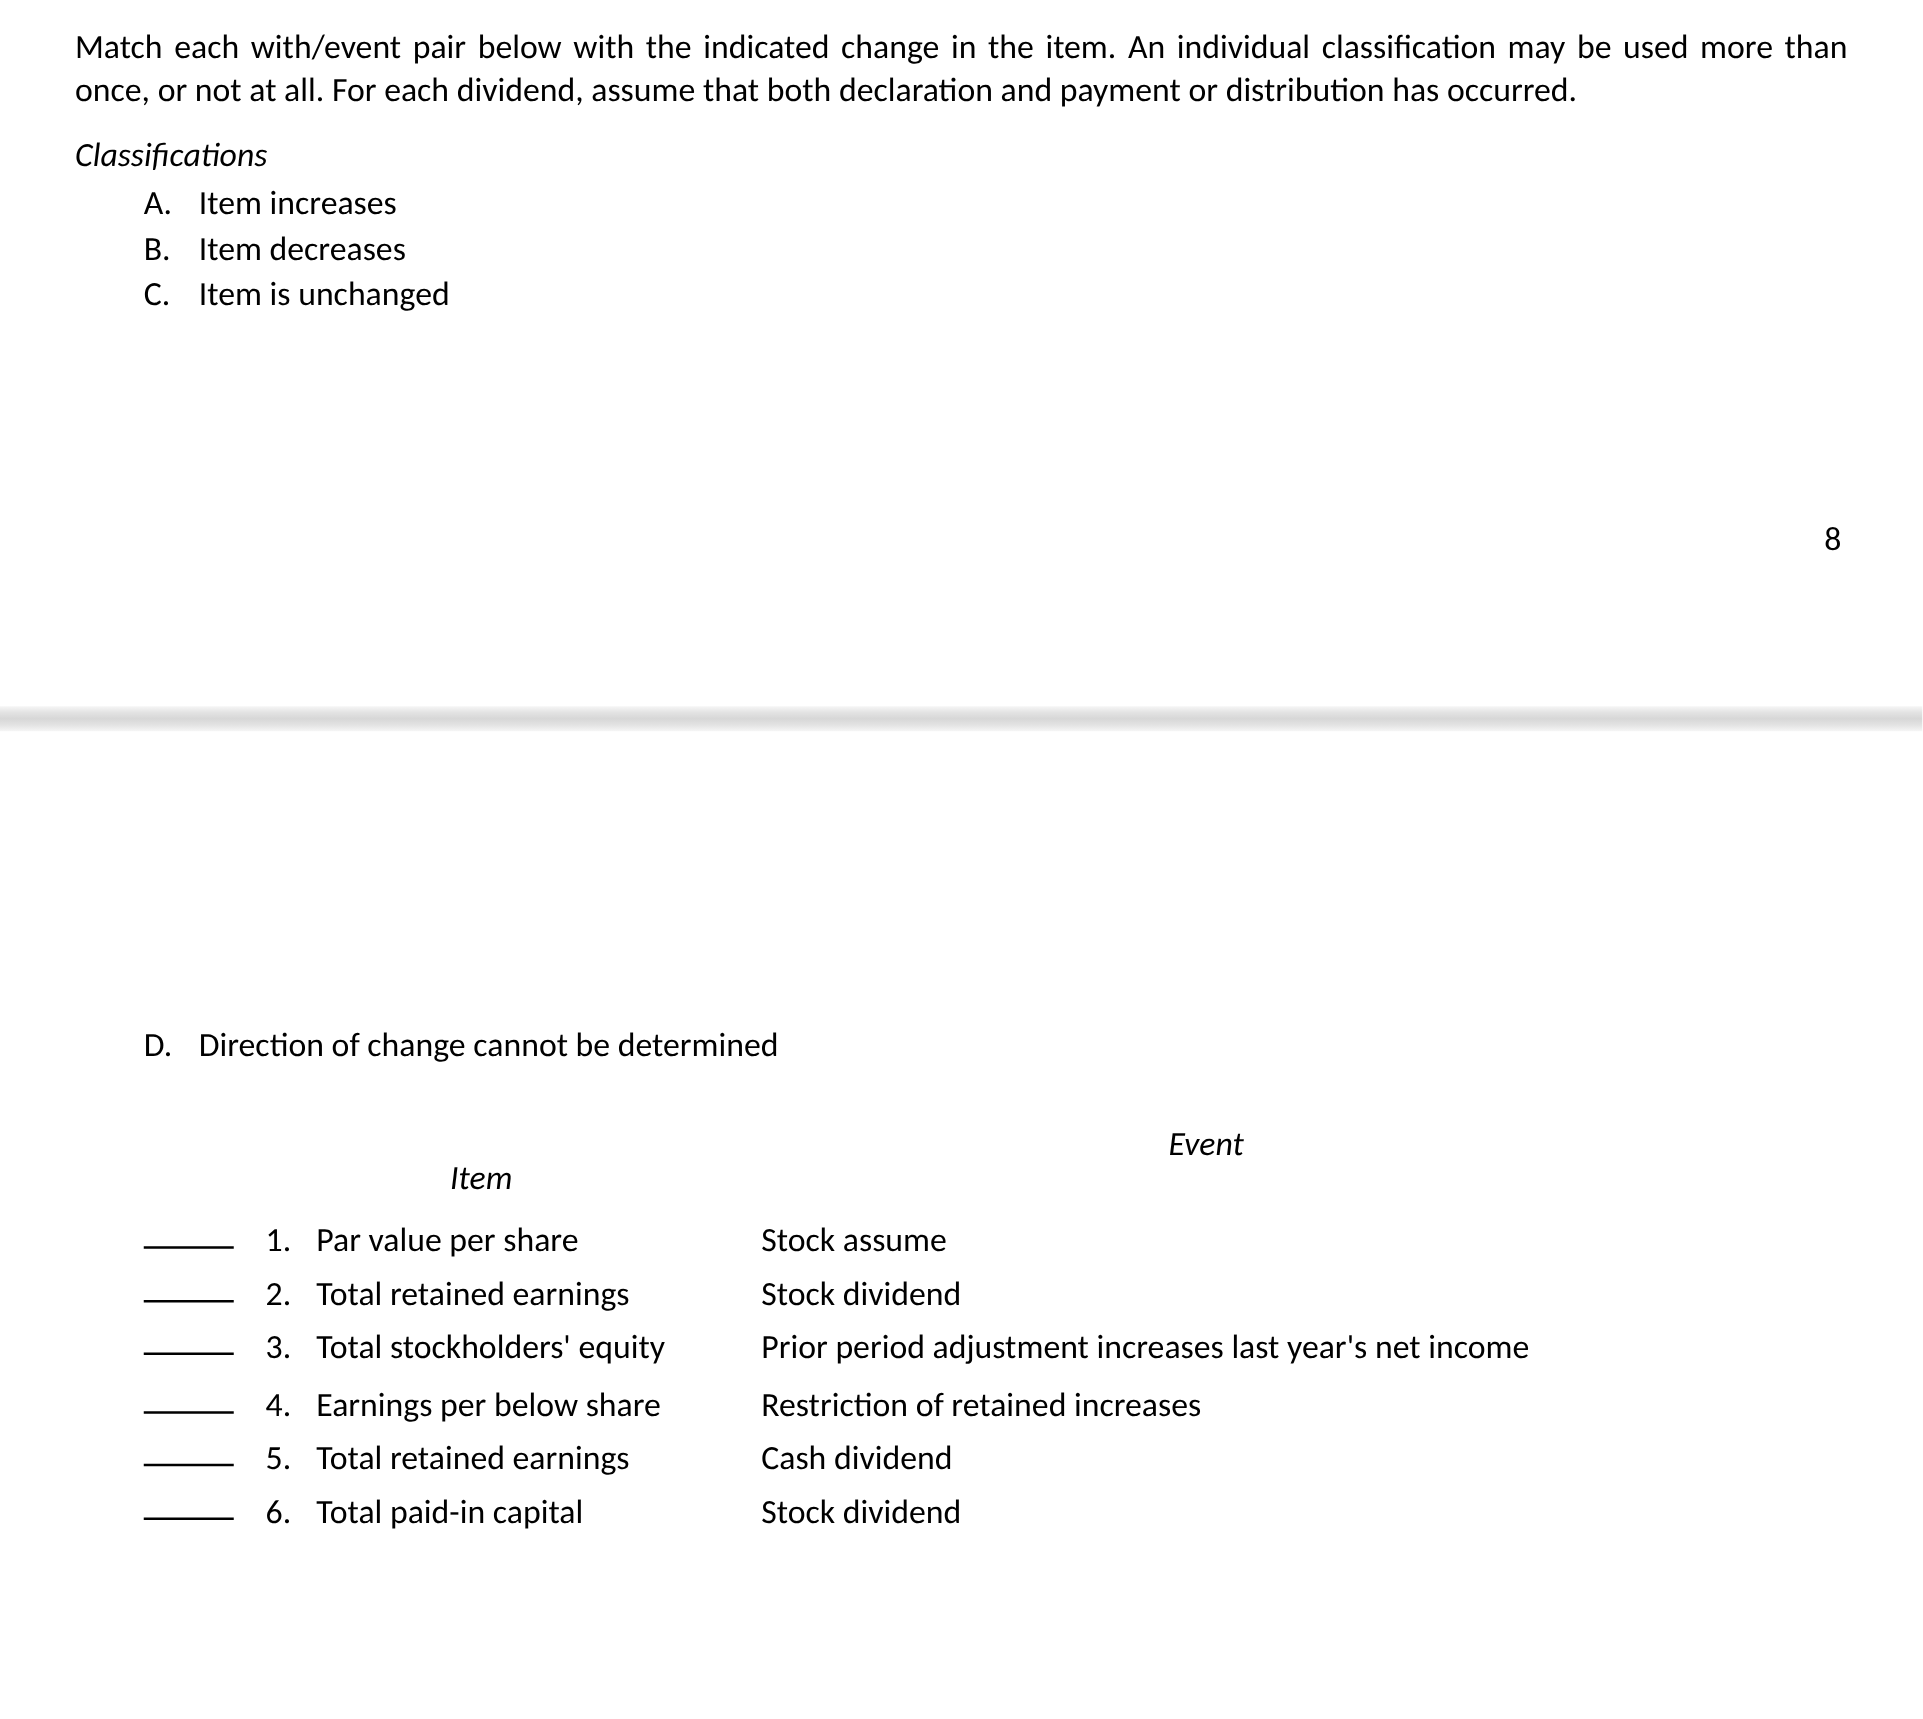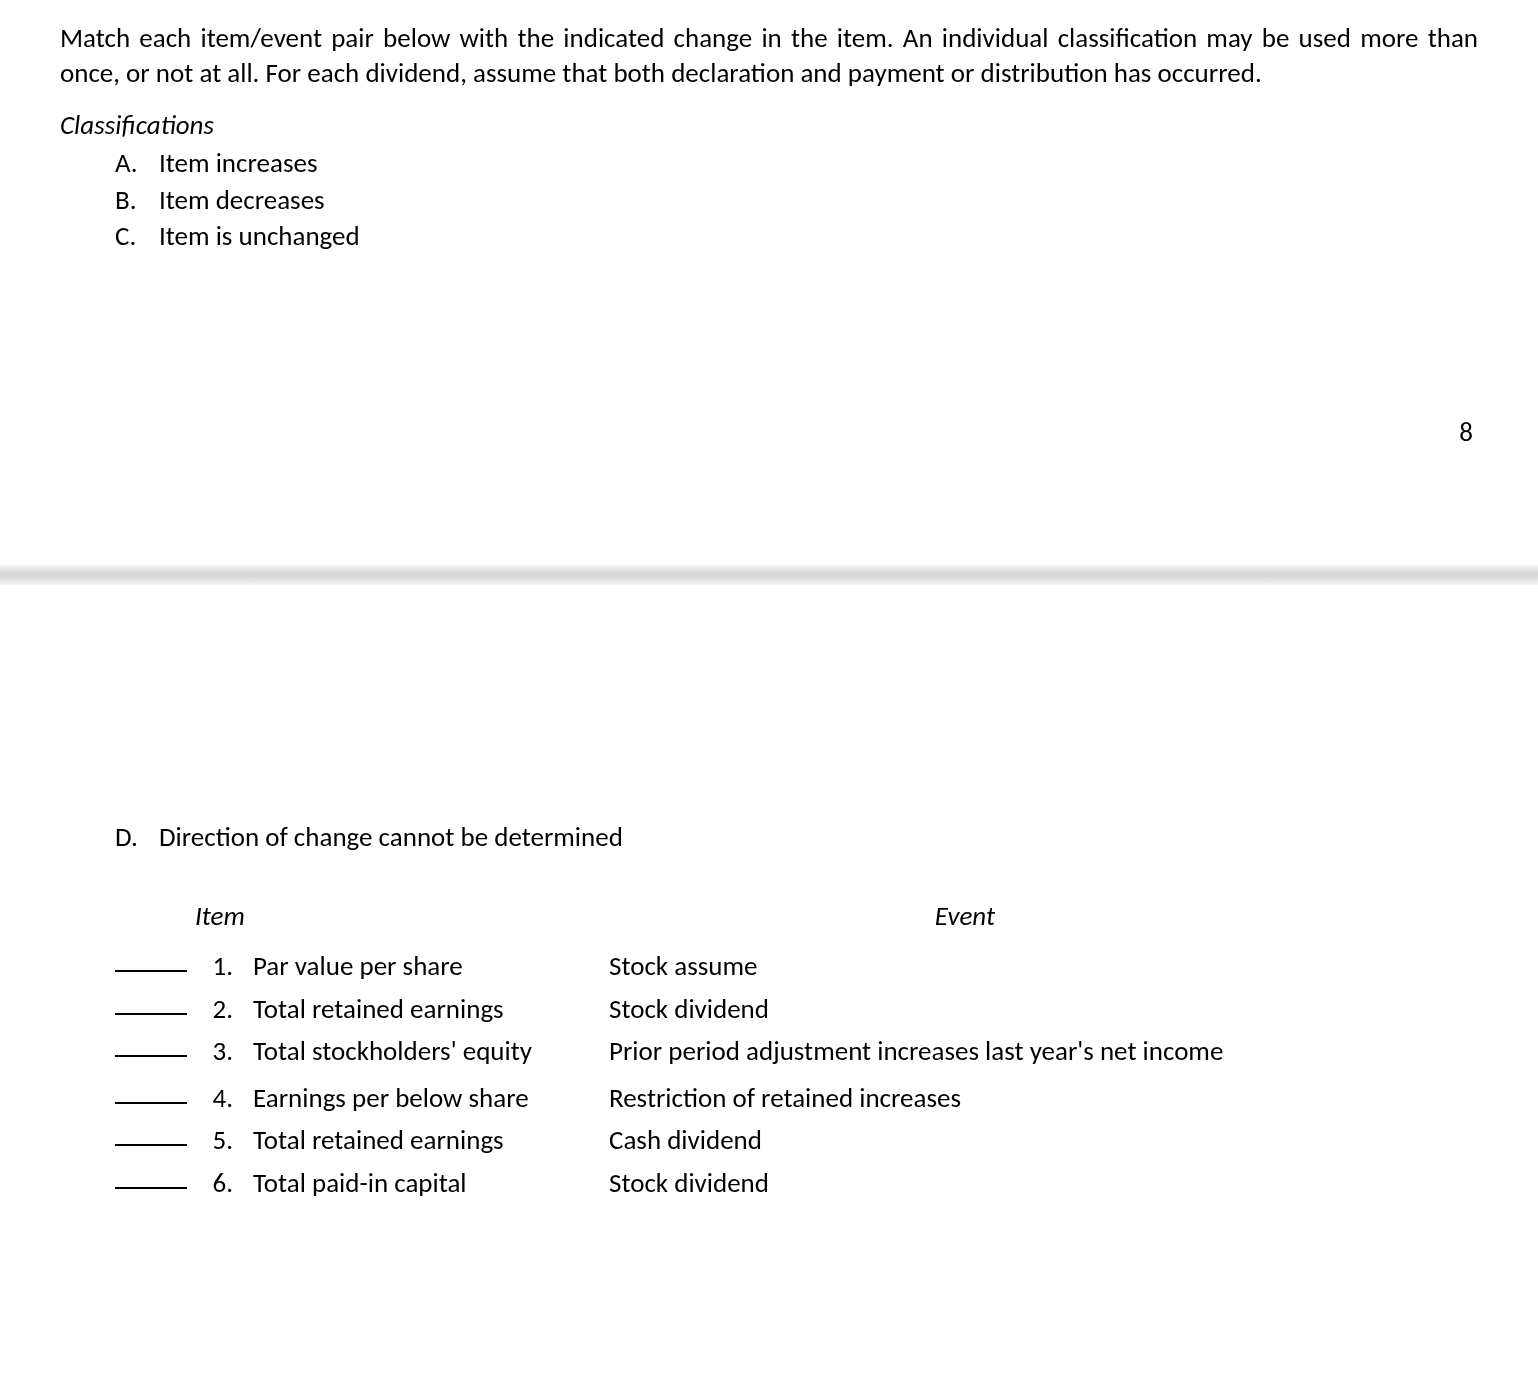--- a/index.html
+++ b/index.html
@@ -69,21 +69,23 @@
   .table-area {
     padding-left: 55px;
   }
   .headers-row {
     display: flex;
     margin-bottom: 14px;
   }
   .item-header {
     font-style: italic;
     width: 460px;
+    text-align: center;
     padding-left: 80px;
+    margin-top: 27px;
   }
   .event-header {
     font-style: italic;
     width: 420px;
     text-align: right;
   }
   .match-row {
     display: flex;
     align-items: flex-start;
     line-height: 1.5;
@@ -105,21 +107,21 @@
     padding-left: 14px;
   }
   .row-event {
     flex: 1;
   }
 </style>
 </head>
 <body>
 
 <div class="page-container">
-  <p class="intro-text">Match each item/event pair below with the indicated change in the item. An individual classification may be used more than once, or not at all. For each dividend, assume that both declaration and payment or distribution has occurred.</p>
+  <p class="intro-text">Match each with/event pair below with the indicated change in the item. An individual classification may be used more than once, or not at all. For each dividend, assume that both declaration and payment or distribution has occurred.</p>
 
   <p class="classifications-heading">Classifications</p>
 
   <ul class="class-list">
     <li class="class-item">
       <span class="class-letter">A.</span>
       <span>Item increases</span>
     </li>
     <li class="class-item">
       <span class="class-letter">B.</span>

